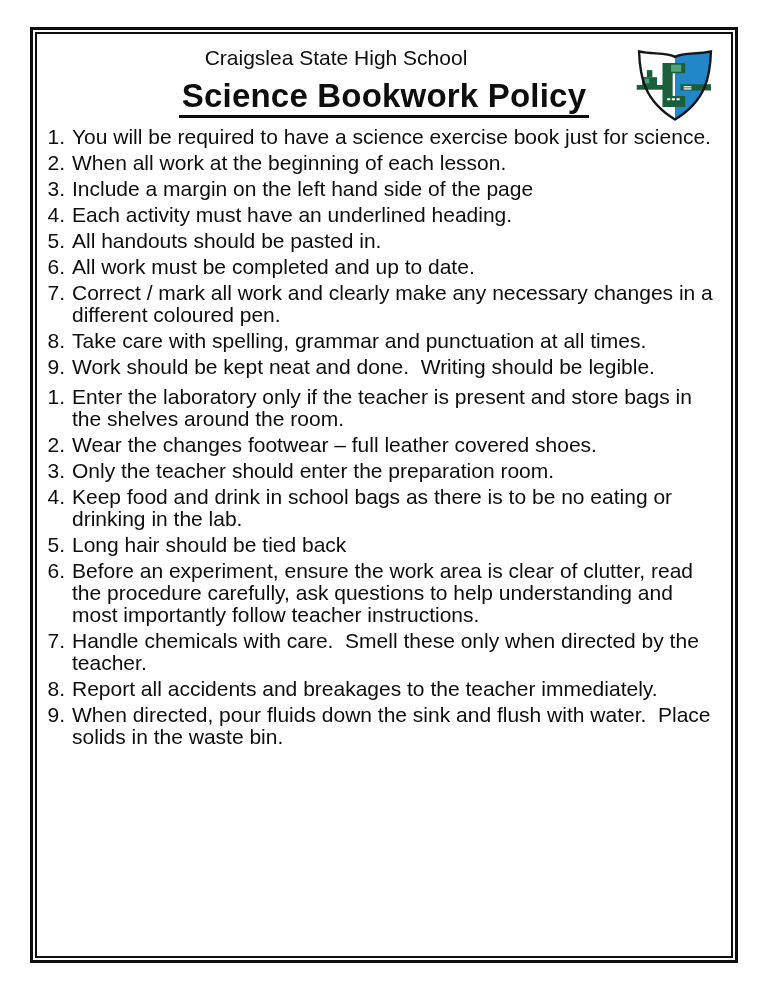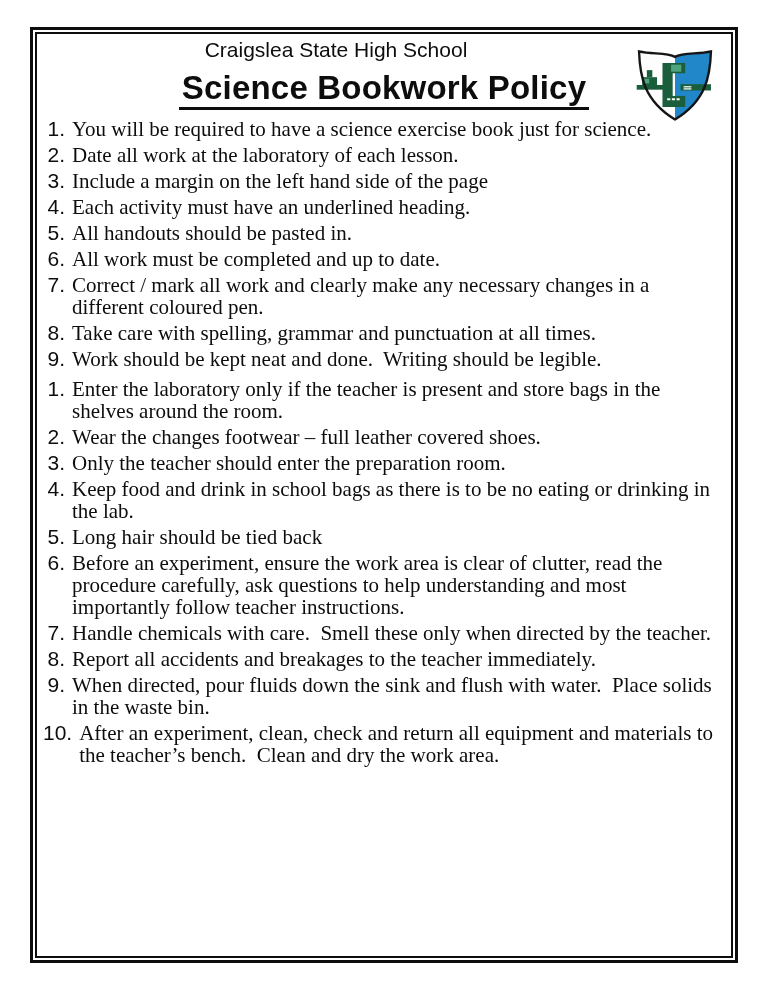--- a/index.html
+++ b/index.html
@@ -18,21 +18,21 @@
     height: 936px;
     border: 3px solid #0d0d0d;
     background: #ffffff;
   }
   .frame-inner {
     box-sizing: border-box;
     margin: 2px;
     height: calc(100% - 4px);
     border: 2px solid #0d0d0d;
     position: relative;
-    padding-top: 4px;
+    padding-top: 12px;
     overflow: hidden;
   }
   .crest {
     position: absolute;
     top: 13px;
     right: 13px;
     width: 86px;
     height: 76px;
   }
   .school-name {
@@ -72,21 +72,20 @@
   .item-num {
     flex: 0 0 auto;
     min-width: 22px;
     text-align: right;
     margin-right: 7px;
     white-space: nowrap;
   }
   .item-text {
     flex: 1 1 auto;
     white-space: pre-wrap; 
-    font-family: Liberation Serif, serif;
   }
 </style>
 </head>
 <body>
 
 <div class="frame-outer">
   <div class="frame-inner">
 
     <svg class="crest" viewBox="0 0 110 96" aria-hidden="true">
       <defs>
@@ -129,21 +128,21 @@
     </div>
     <ol class="rules">
 
         <li>
           <span class="item-num">1.</span>
           <span class="item-text">You will be required to have a science exercise book just for science.</span>
         </li>
 
         <li>
           <span class="item-num">2.</span>
-          <span class="item-text">Date all work at the laboratory of each lesson.</span>
+          <span class="item-text">When all work at the beginning of each lesson.</span>
         </li>
 
         <li>
           <span class="item-num">3.</span>
           <span class="item-text">Include a margin on the left hand side of the page</span>
         </li>
 
         <li>
           <span class="item-num">4.</span>
           <span class="item-text">Each activity must have an underlined heading.</span>
@@ -215,22 +214,18 @@
         <li>
           <span class="item-num">8.</span>
           <span class="item-text">Report all accidents and breakages to the teacher immediately.</span>
         </li>
 
         <li>
           <span class="item-num">9.</span>
           <span class="item-text">When directed, pour fluids down the sink and flush with water.  Place solids in the waste bin.</span>
         </li>
 
-        <li>
-          <span class="item-num">10.</span>
-          <span class="item-text">After an experiment, clean, check and return all equipment and materials to the teacher’s bench.  Clean and dry the work area.</span>
-        </li>
 
 
       </ol>
 
   </div>
 </div>
 
 </body></html>

